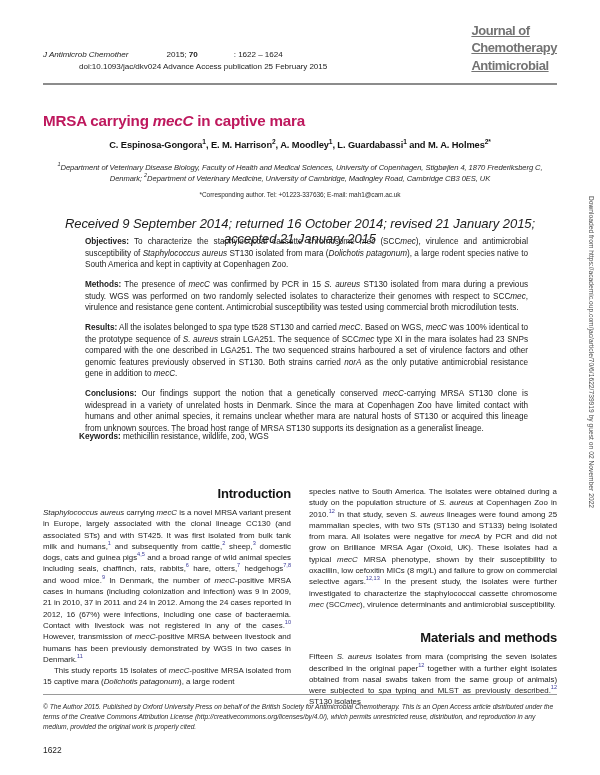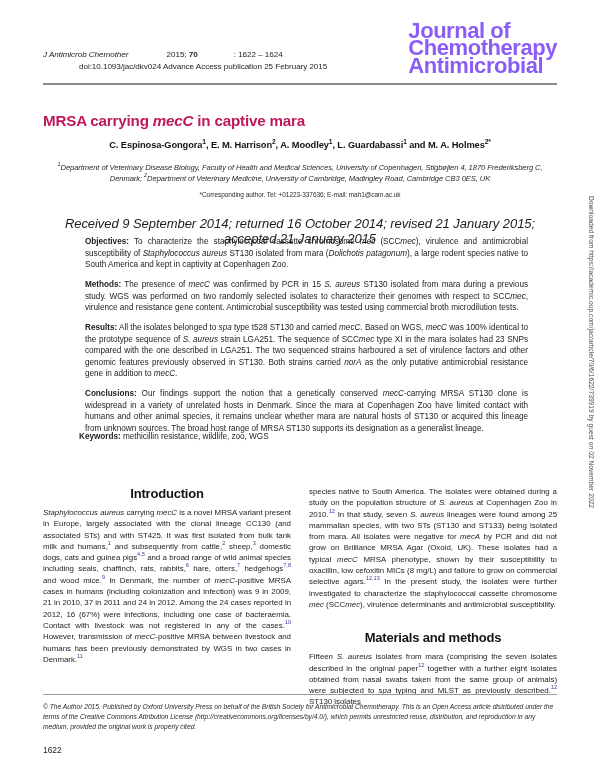--- a/index.html
+++ b/index.html
@@ -45,24 +45,25 @@
   }
   .cite-block .nonital { font-style: normal; padding-left: 36px; }
   .cite-block b { font-weight: bold; font-style: normal; }
 
   .journal-logo {
     position: absolute;
     right: 0;
     top: 0;
     text-align: left;
     font-weight: bold;
-    font-size: 22px;
+    font-size: 13px;
     line-height: 17.4px;
     letter-spacing: -0.45px;
-    color: #8b5cf6;
+    color: #737373;
+    text-decoration: underline;
   }
 
   .rule-top {
     position: absolute;
     left: 43px;
     top: 83px;
     width: 514px;
     height: 1.6px;
     background: #8c8c8c;
   }
@@ -178,21 +179,21 @@
   .col i { font-style: italic; }
   .col sup { font-size: 5.6px; vertical-align: super; line-height: 0; color: #3c3c9c; }
 
   .sec-head {
     font-weight: bold;
     font-size: 13px;
     letter-spacing: -0.2px;
     color: #141414;
     margin: 0 0 6px 0;
     line-height: 15px;
-    text-align: center;
+    text-align: right;
   }
   .sec-head.spaced { margin-top: 20px; }
 
   
   .rule-bottom {
     position: absolute;
     left: 43px;
     top: 694px;
     width: 514px;
     height: 0.8px;
@@ -288,20 +289,21 @@
     </p>
   </div>
 
   <div class="keywords">
     <b>Keywords:</b><span> methicillin resistance, wildlife, zoo, WGS</span>
   </div>
 
   <div class="col col-left">
     <div class="sec-head">Introduction</div>
     <p><i>Staphylococcus aureus</i> carrying <i>mecC</i> is a novel MRSA variant present in Europe, largely associated with the clonal lineage CC130 (and associated STs) and with ST425. It was first isolated from bulk tank milk and humans,<sup>1</sup> and subsequently from cattle,<sup>2</sup> sheep,<sup>3</sup> domestic dogs, cats and guinea pigs<sup>4,5</sup> and a broad range of wild animal species including seals, chaffinch, rats, rabbits,<sup>6</sup> hare, otters,<sup>7</sup> hedgehogs<sup>7,8</sup> and wood mice.<sup>9</sup> In Denmark, the number of <i>mecC</i>-positive MRSA cases in humans (including colonization and infection) was 9 in 2009, 21 in 2010, 37 in 2011 and 24 in 2012. Among the 24 cases reported in 2012, 16 (67%) were infections, including one case of bacteraemia. Contact with livestock was not registered in any of the cases.<sup>10</sup> However, transmission of <i>mecC</i>-positive MRSA between livestock and humans has been previously demonstrated by WGS in two cases in Denmark.<sup>11</sup></p>
+    <p class="indent">This study reports 15 isolates of <i>mecC</i>-positive MRSA isolated from 15 captive mara (<i>Dolichotis patagonum</i>), a large rodent</p>
   </div>
 
   <div class="col col-right">
     <p>species native to South America. The isolates were obtained during a study on the population structure of <i>S. aureus</i> at Copenhagen Zoo in 2010.<sup>12</sup> In that study, seven <i>S. aureus</i> lineages were found among 25 mammalian species, with two STs (ST130 and ST133) being isolated from mara. All isolates were negative for <i>mecA</i> by PCR and did not grow on Brilliance MRSA Agar (Oxoid, UK). These isolates had a typical <i>mecC</i> MRSA phenotype, shown by their susceptibility to oxacillin, low cefoxitin MICs (8 mg/L) and failure to grow on commercial selective agars.<sup>12,13</sup> In the present study, the isolates were further investigated to characterize the staphylococcal cassette chromosome <i>mec</i> (SCC<i>mec</i>), virulence determinants and antimicrobial susceptibility.</p>
     <div class="sec-head spaced">Materials and methods</div>
     <p>Fifteen <i>S. aureus</i> isolates from mara (comprising the seven isolates described in the original paper<sup>12</sup> together with a further eight isolates obtained from nasal swabs taken from the same group of animals) were subjected to <i>spa</i> typing and MLST as previously described.<sup>12</sup> ST130 isolates</p>
   </div>
 
   <div class="rule-bottom"></div>
   <div class="copyright">© The Author 2015. Published by Oxford University Press on behalf of the British Society for Antimicrobial Chemotherapy. This is an Open Access article distributed under the terms of the Creative Commons Attribution License (http://creativecommons.org/licenses/by/4.0/), which permits unrestricted reuse, distribution, and reproduction in any medium, provided the original work is properly cited.</div>

